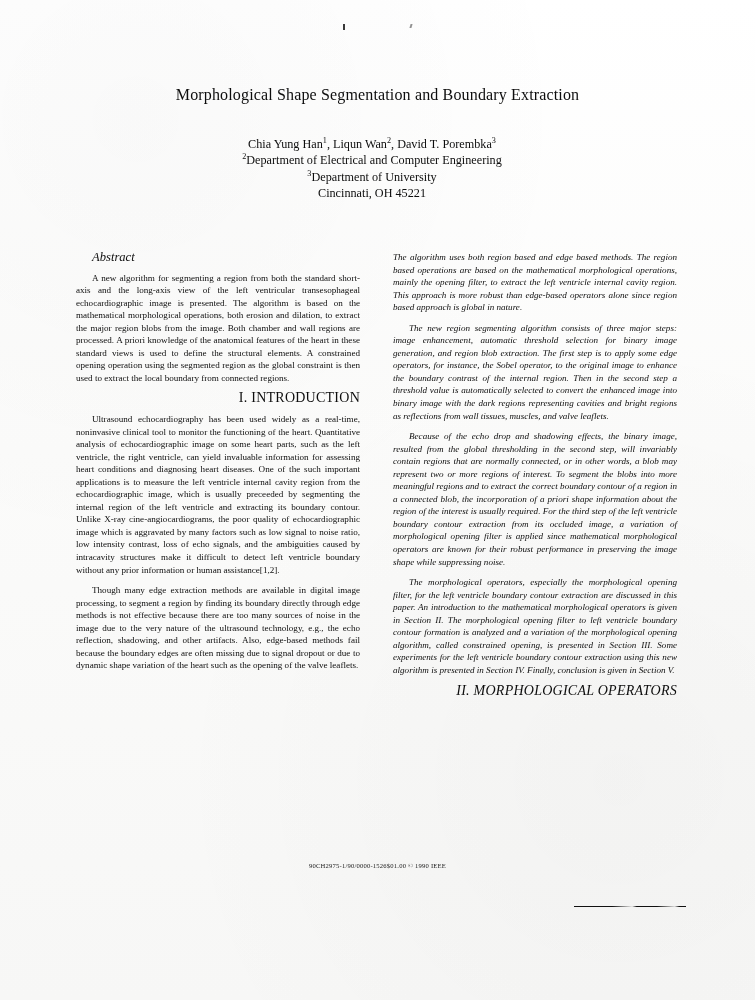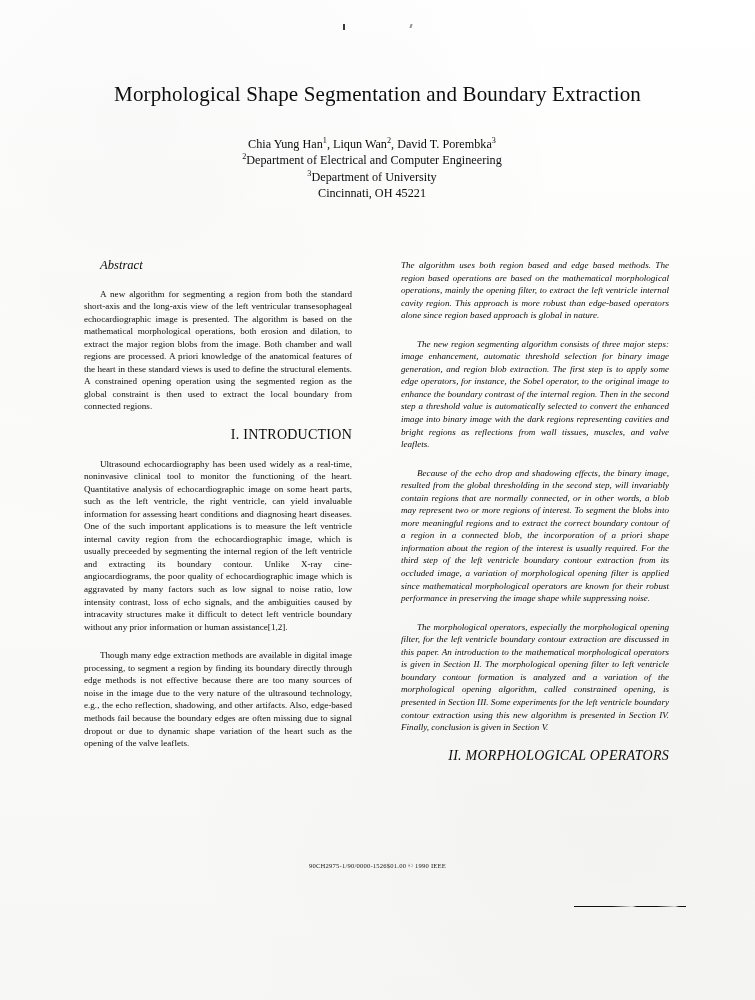--- a/index.html
+++ b/index.html
@@ -46,21 +46,21 @@
 
   
   .title-block {
     position: absolute;
     left: 0;
     top: 84px;
     width: 755px;
     text-align: center;
   }
   .paper-title {
-    font-size: 21px;
+    font-size: 16px;
     line-height: 21px;
     letter-spacing: .15px;
     margin: 0;
     font-weight: normal;
   }
   .authors-block {
     position: absolute;
     left: 0;
     top: 136px;
     width: 744px;
@@ -80,21 +80,21 @@
     line-height: 12.55px;
     text-align: justify;
     text-justify: inter-word;
     -webkit-hyphens: none;
     hyphens: none;
   }
   #col-left  { left: 68px;  }
   #col-right { left: 385px; font-style: italic; }
 
   .col p {
-    margin: 16px;
+    margin: 8px;
     text-indent: 16px;
   }
   .col p.noindent { text-indent: 0; }
 
   .sec-head {
     text-align: right;
     font-size: 14px;
     letter-spacing: .25px;
     margin: 16px 0 11px 0;
     text-indent: 0;

